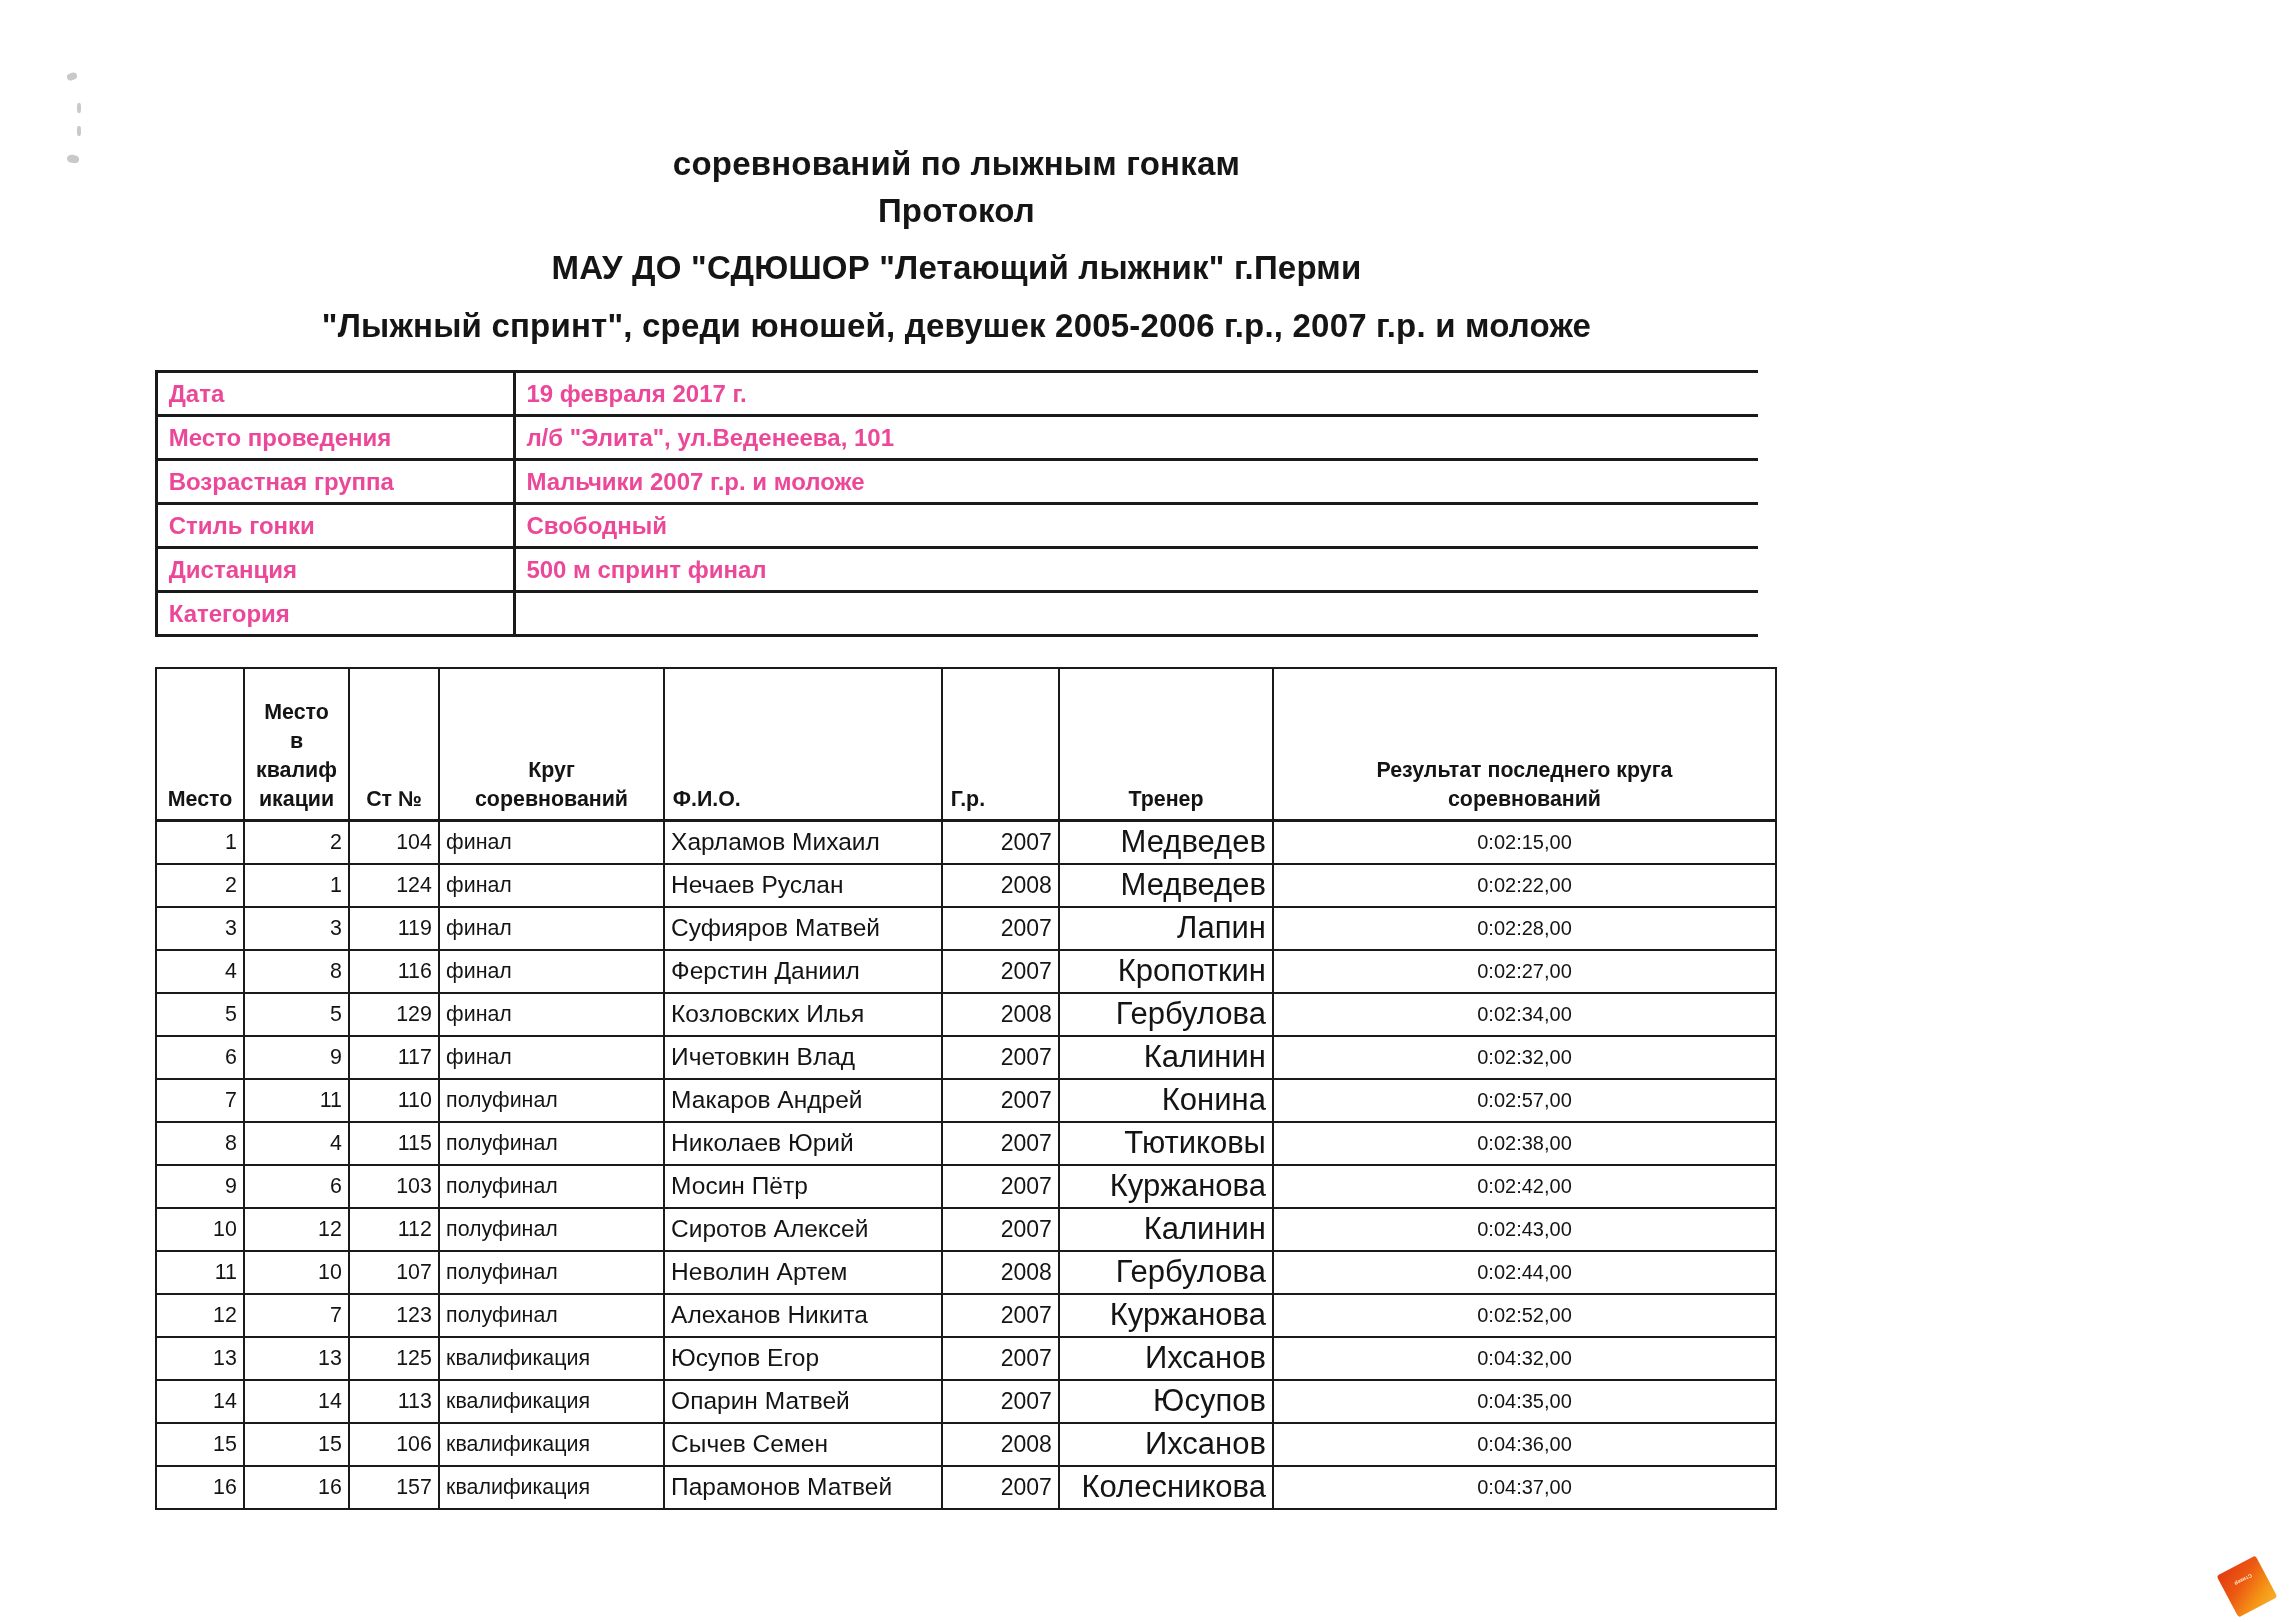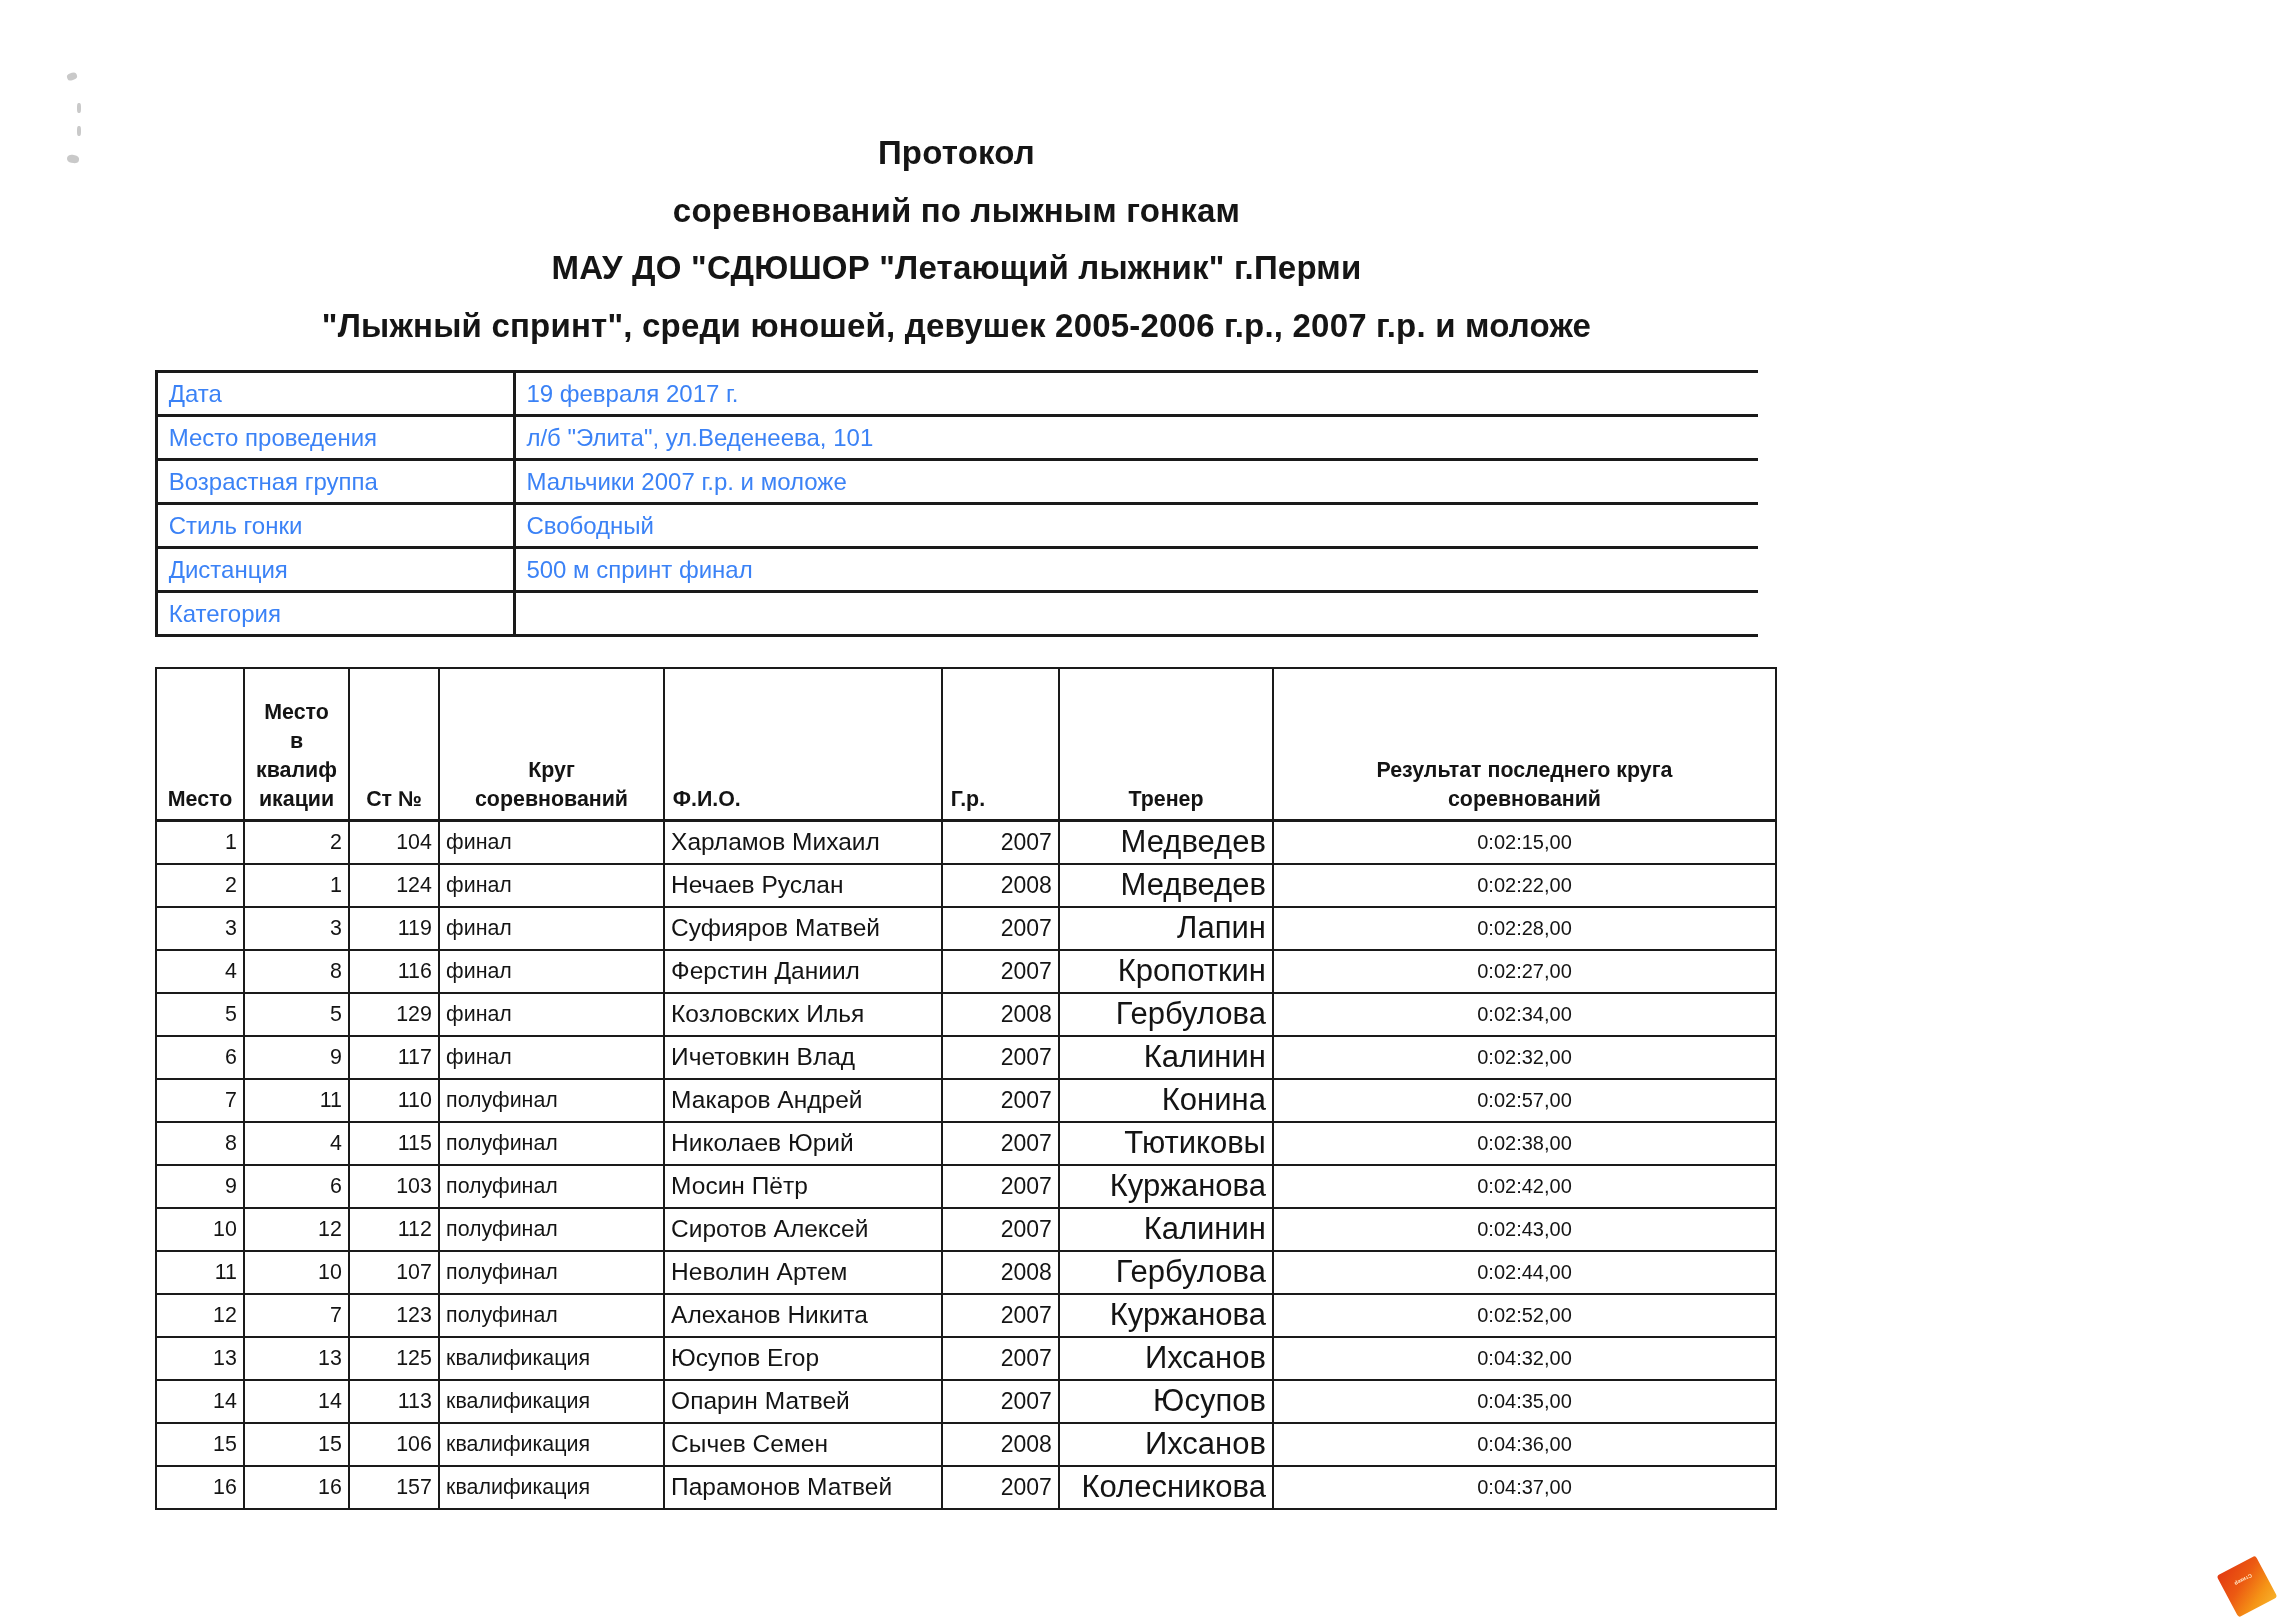--- a/index.html
+++ b/index.html
@@ -63,22 +63,22 @@
     width: 1576px;
     border-collapse: collapse;
     table-layout: fixed;
   }
   .info-table td {
     border-top: 3.1px solid #1a1a1a;
     border-bottom: 3.1px solid #1a1a1a;
     height: 41px;
     padding: 0 0 0 10.7px;
     font-size: 24px;
-    font-weight: normal;
-    color: #3b82f6;
+    font-weight: bold;
+    color: #ec4899;
     vertical-align: middle;
     white-space: nowrap;
   }
   .info-table td.k {
     width: 344px;
     border-left: 3.1px solid #1a1a1a;
     border-right: 3.1px solid #1a1a1a;
   }
   .info-table td.v {
     width: 1232px;
@@ -201,22 +201,22 @@
 <body>
 
 <div class="page">
 
   <span class="scan-speck speck-a"></span>
   <span class="scan-speck speck-b"></span>
   <span class="scan-speck speck-c"></span>
   <span class="scan-speck speck-d"></span>
 
   <div class="title-block">
+    <div class="t-line t2">соревнований по лыжным гонкам</div>
     <div class="t-line t1">Протокол</div>
-    <div class="t-line t2">соревнований по лыжным гонкам</div>
     <div class="t-line t3">МАУ ДО "СДЮШОР "Летающий лыжник" г.Перми</div>
     <div class="t-line t4">"Лыжный спринт", среди юношей, девушек 2005-2006 г.р., 2007 г.р. и моложе</div>
   </div>
 
   <table class="info-table">
     <tbody>
       <tr>
         <td class="k">Дата</td>
         <td class="v">19 февраля 2017 г.</td>
       </tr>

